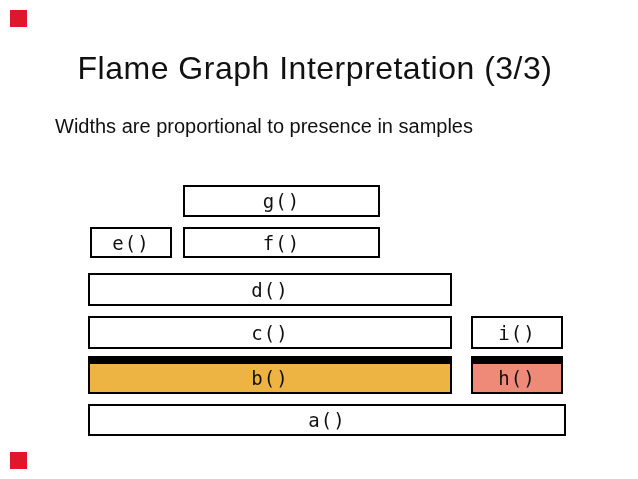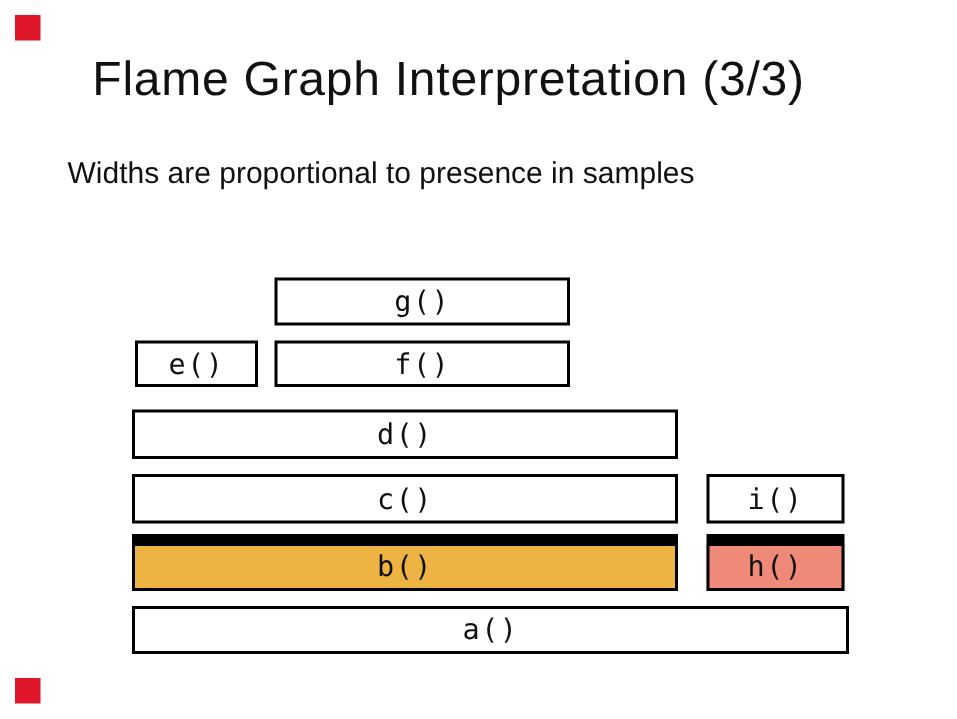--- a/index.html
+++ b/index.html
@@ -22,33 +22,33 @@
   }
   .corner-top { top: 10px; }
   .corner-bottom { top: 452px; }
 
   
   .title {
     position: absolute;
     top: 34px;
     left: 0;
     width: 598px;
-    margin: 0;
+    margin: 16px;
     text-align: center;
     font-size: 32px;
     font-weight: 400;
     letter-spacing: 0.5px;
     color: #111111;
   }
 
   
   .body-line {
     position: absolute;
     left: 45px;
-    margin: 0;
+    margin: 10px;
     font-size: 20px;
     color: #111111;
     white-space: nowrap;
   }
   .body-line-1 { top: 105px; }
   .body-line-2 { top: 142px; }
 
   
   .frame {
     position: absolute;

